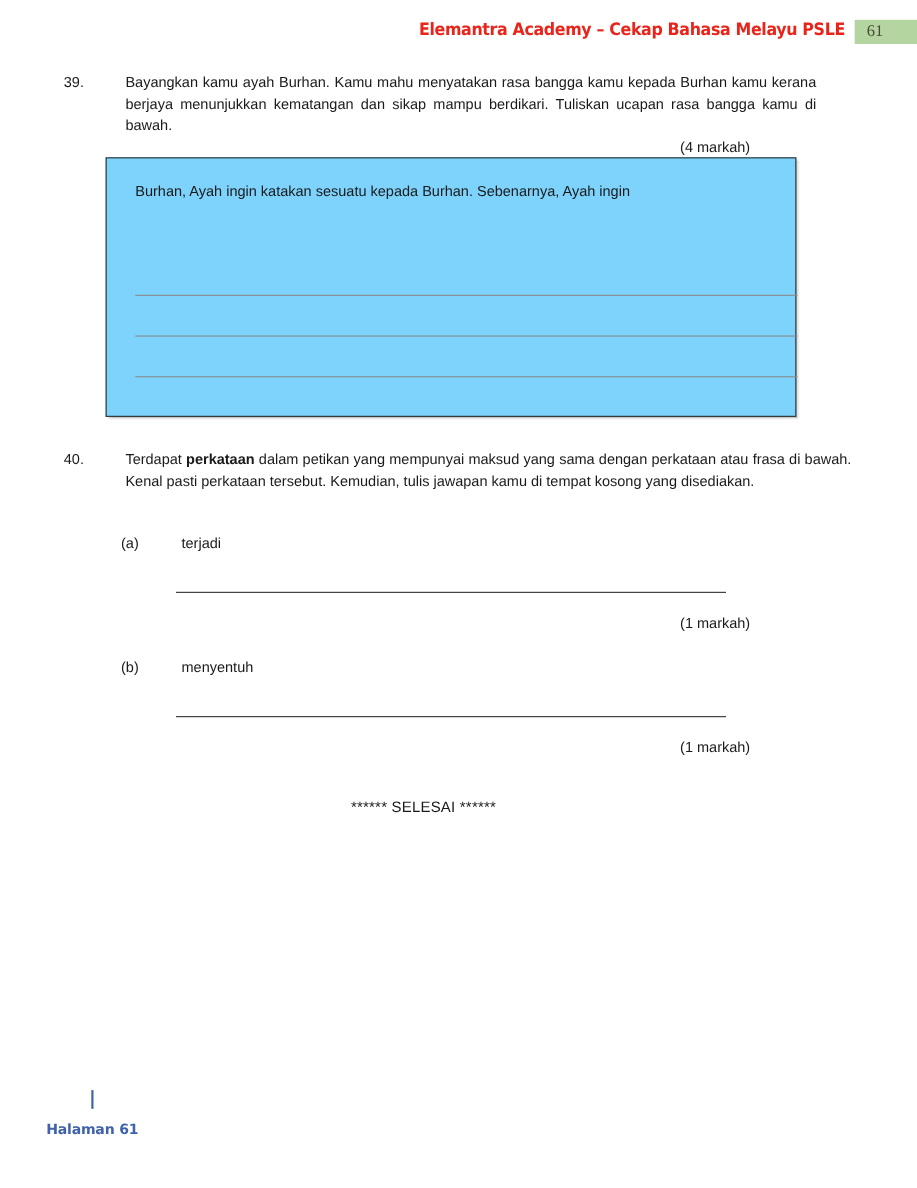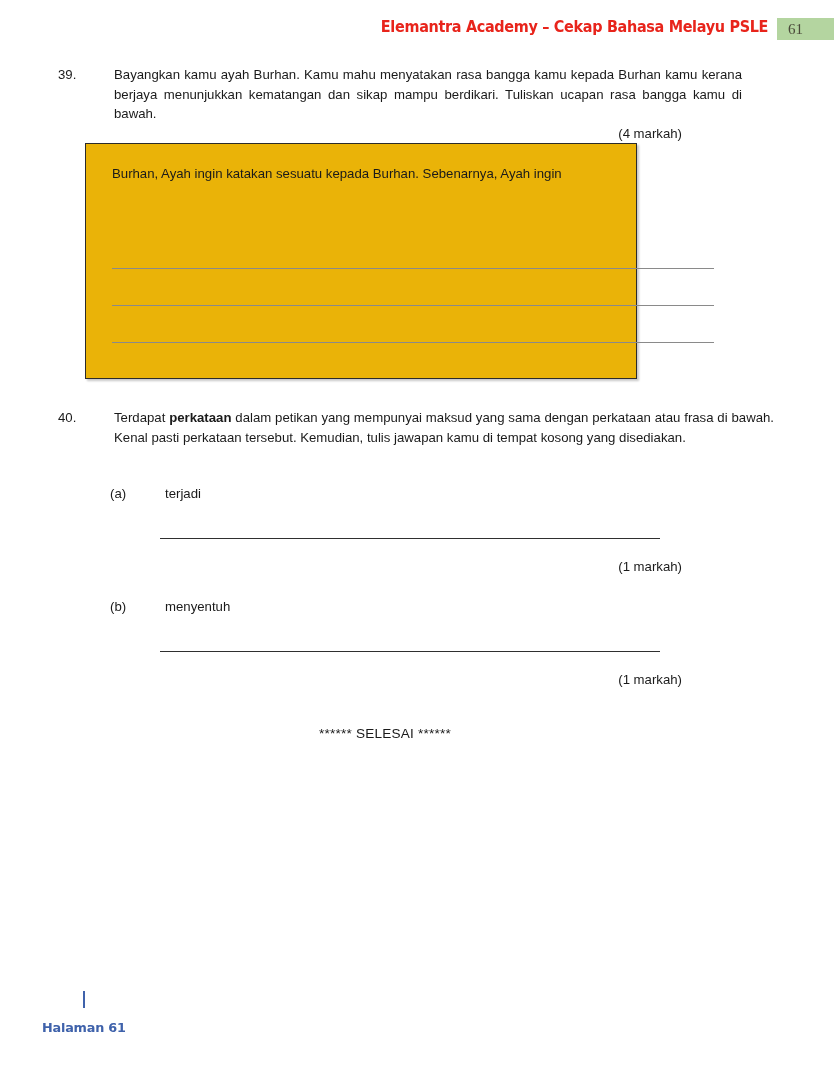--- a/index.html
+++ b/index.html
@@ -82,27 +82,27 @@
     text-align: right;
   }
   #marks-39 { top: 126px; left: 0; width: 682px; }
   #marks-40a { top: 559px; left: 0; width: 682px; }
   #marks-40b { top: 672px; left: 0; width: 682px; }
 
   
   .answer-box {
     position: absolute;
     top: 143px;
-    left: 85px;
-    width: 552px;
+    left: 96px;
+    width: 628px;
     height: 236px;
     border: 1.2px solid #2b2b2b;
     box-sizing: border-box;
     box-shadow: 2px 2px 2px rgba(0,0,0,0.22);
-    background: #eab308;
+    background: #7dd3fc;
   }
   .box-text {
     position: absolute;
     top: 20px;
     left: 26px;
     width: 600px;
     font-size: 13.2px;
     line-height: 19px;
     text-align: justify;
     text-justify: inter-word;

